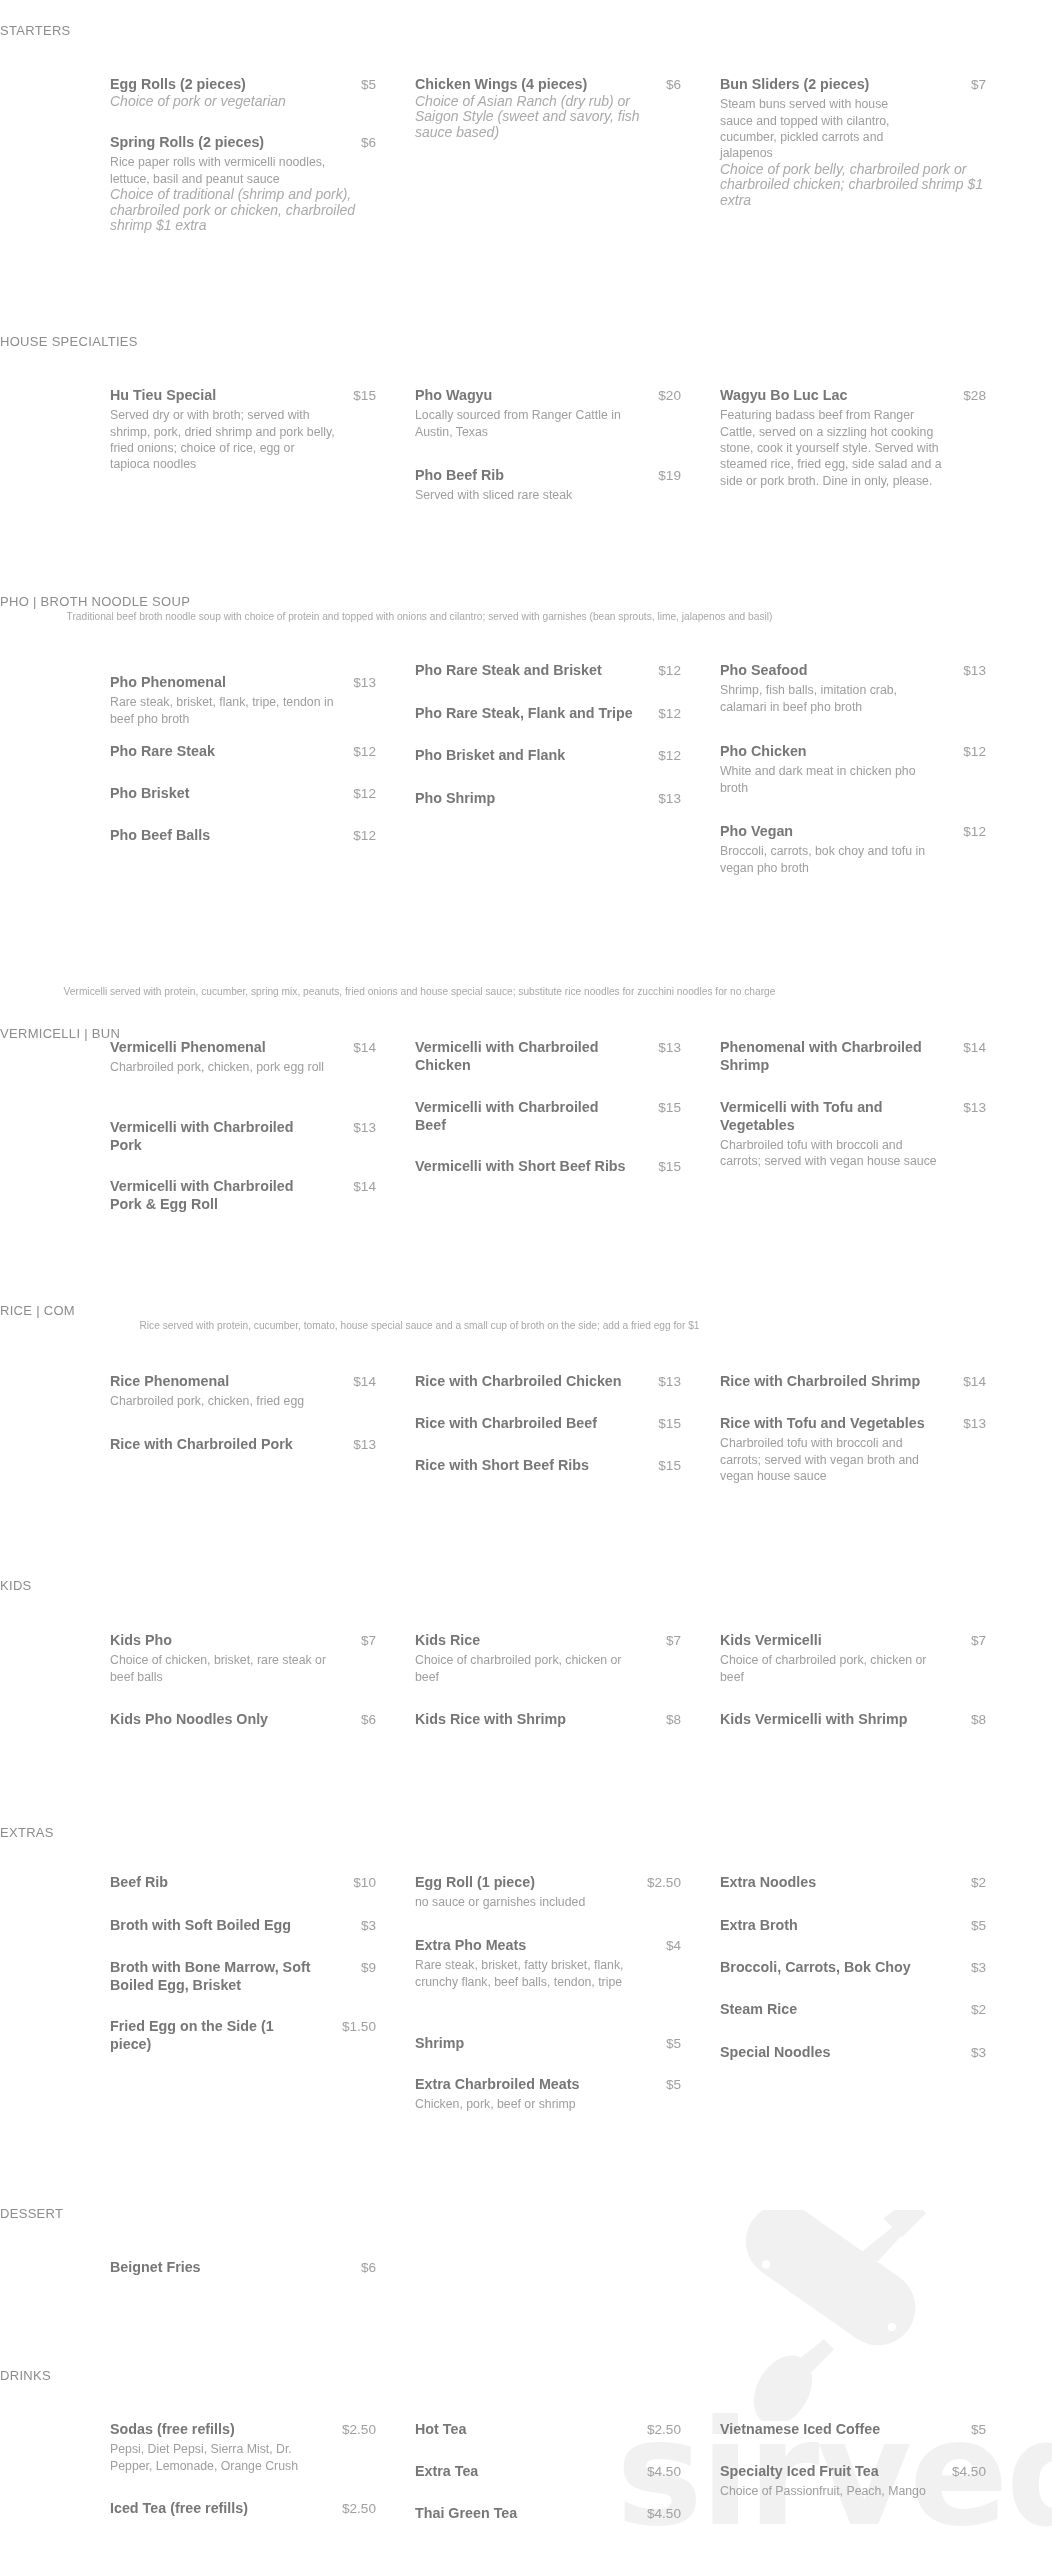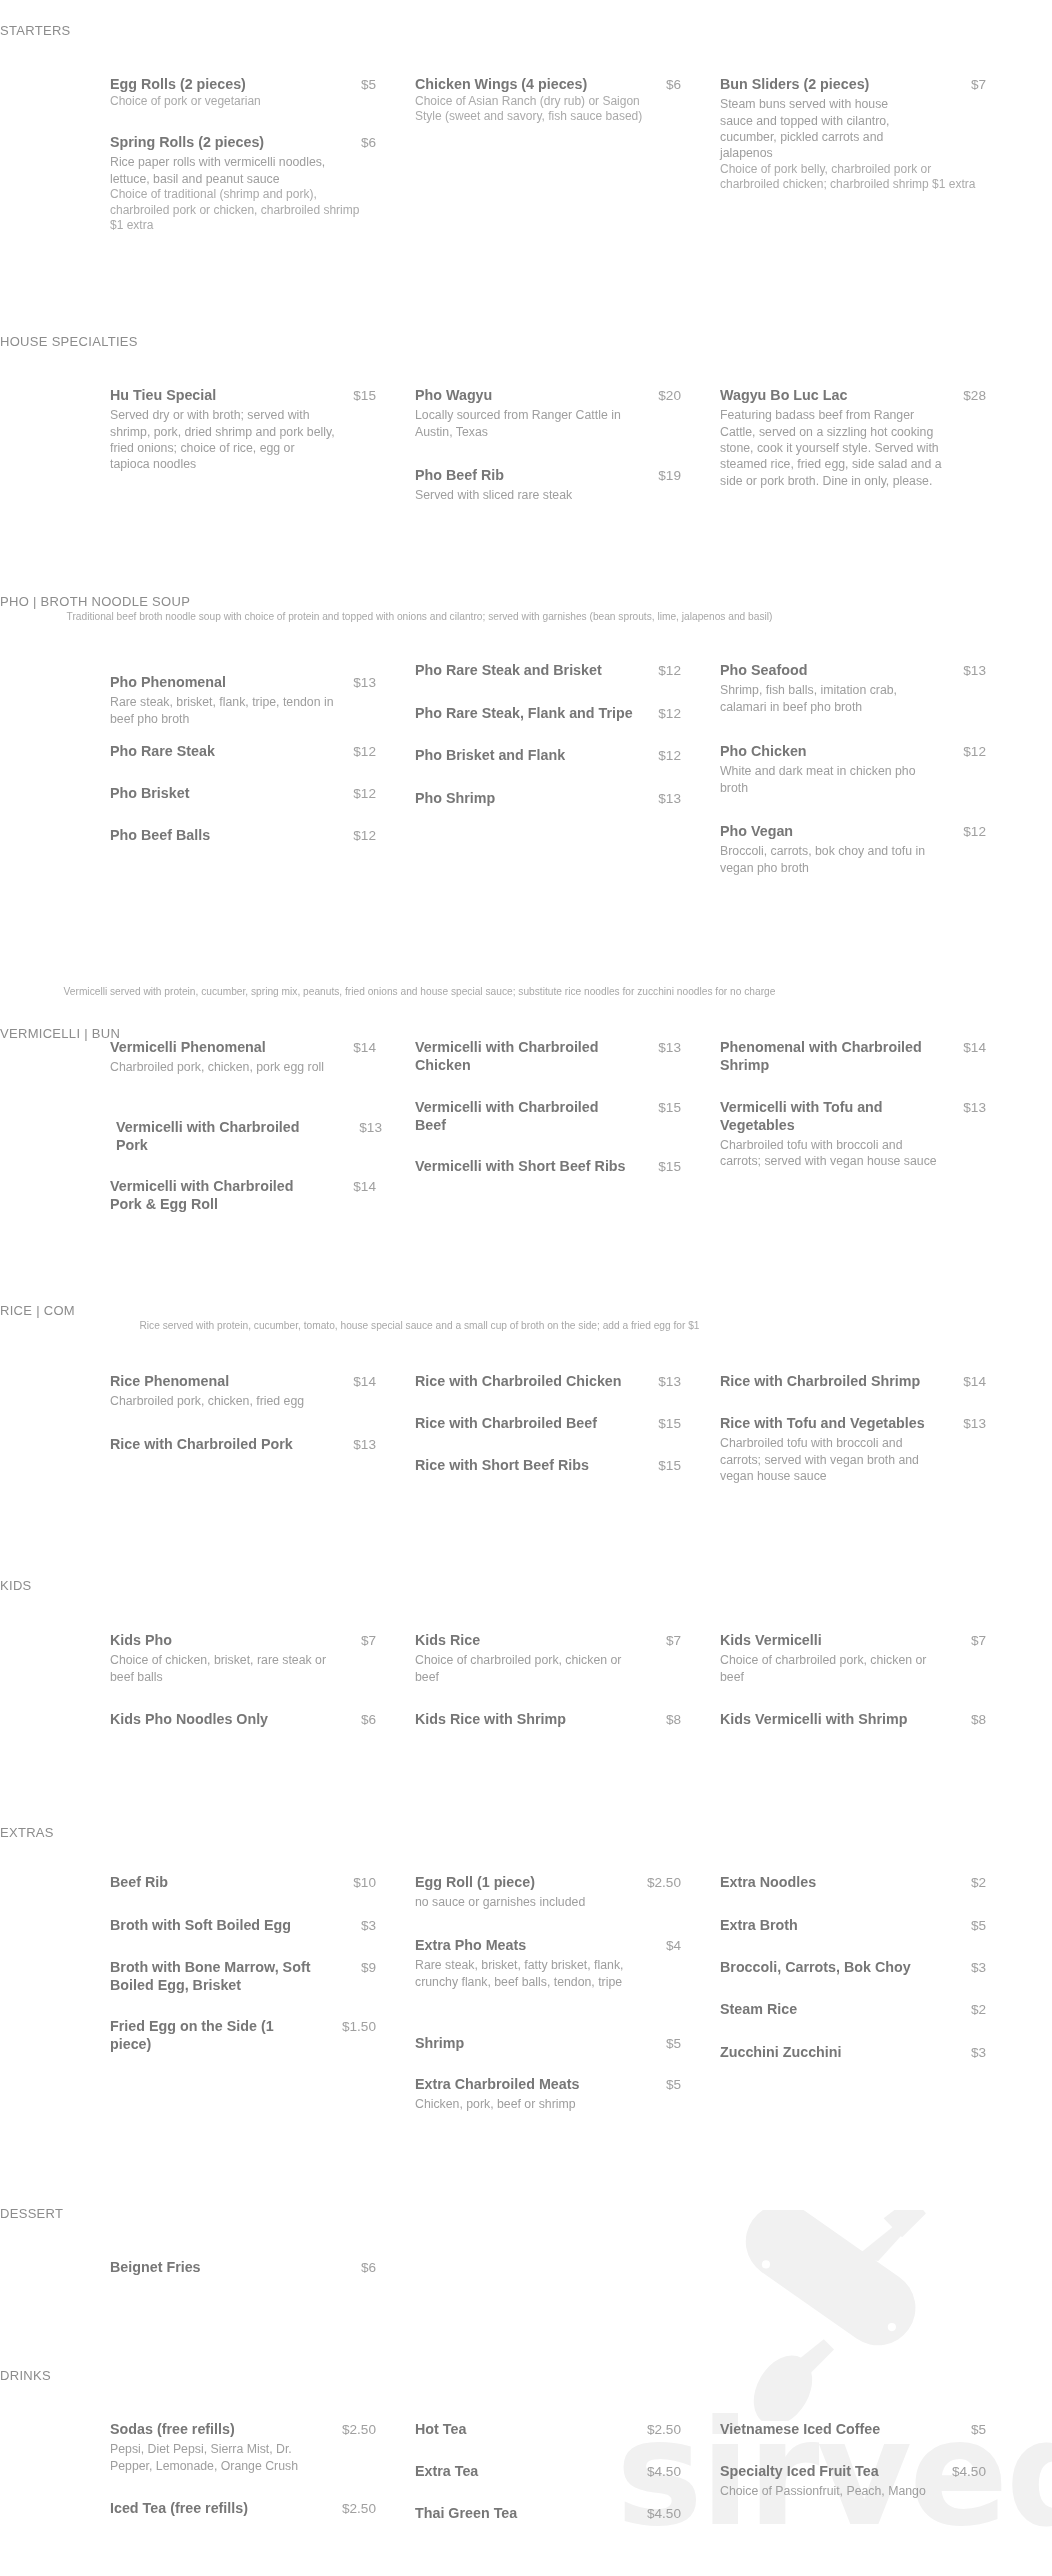--- a/index.html
+++ b/index.html
@@ -19,21 +19,21 @@
   .col { position: absolute; width: 266px; }
   .item { position: absolute; left: 0; width: 266px; }
   .name {
     display: block; width: 218px; font-size: 14.3px; font-weight: bold; color: #777777;
     line-height: 17.7px;
   }
   .price {
     position: absolute; right: 0; top: 0; font-size: 13.6px; color: #a0a0a0; line-height: 17.7px;
   }
   .desc { display: block; width: 225px; font-size: 12.3px; color: #9e9e9e; line-height: 16.3px; margin-top: 2.7px; }
-  .note { display: block; width: 266px; font-size: 12px; color: #aaaaaa; line-height: 15.7px; }
+  .note { display: block; width: 266px; font-size: 14px; color: #aaaaaa; font-style: italic; line-height: 15.7px; }
   .watermark { position: absolute; pointer-events: none; }
   .wm-text {
     position: absolute; left: 616px; top: 2400px; font-size: 146px; font-weight: bold;
     color: #f1f1f1; letter-spacing: -2.7px; line-height: 1; font-family: "DejaVu Sans", sans-serif;
   }
 </style>
 </head>
 <body>
 
 <div class="watermark">
@@ -174,21 +174,21 @@
 
 <div class="section" style="top:0;">
   <div class="sec-title" style="top:1026px;">VERMICELLI | BUN</div>
   <div class="sec-sub" style="top:986px;">Vermicelli served with protein, cucumber, spring mix, peanuts, fried onions and house special sauce; substitute rice noodles for zucchini noodles for no charge</div>
   <div class="col" style="left:110px;top:1039px;">
     <div class="item" style="top:0;">
       <span class="name">Vermicelli Phenomenal</span>
       <span class="price">$14</span>
       <span class="desc">Charbroiled pork, chicken, pork egg roll</span>
     </div>
-    <div class="item" style="top:80px;margin-left:6px;">
+    <div class="item" style="top:80px;">
       <span class="name" style="width:204px;">Vermicelli with Charbroiled Pork</span>
       <span class="price">$13</span>
     </div>
     <div class="item" style="top:139px;">
       <span class="name" style="width:204px;">Vermicelli with Charbroiled Pork &amp; Egg Roll</span>
       <span class="price">$14</span>
     </div>
   </div>
   <div class="col" style="left:415px;top:1039px;">
     <div class="item" style="top:0;">
@@ -347,21 +347,21 @@
     </div>
     <div class="item" style="top:85px;">
       <span class="name" style="width:232px;">Broccoli, Carrots, Bok Choy</span>
       <span class="price">$3</span>
     </div>
     <div class="item" style="top:127px;">
       <span class="name">Steam Rice</span>
       <span class="price">$2</span>
     </div>
     <div class="item" style="top:170px;">
-      <span class="name">Zucchini Zucchini</span>
+      <span class="name">Special Noodles</span>
       <span class="price">$3</span>
     </div>
   </div>
 </div>
 
 <div class="section" style="top:0;">
   <div class="sec-title" style="top:2206px;">DESSERT</div>
   <div class="col" style="left:110px;top:2259px;">
     <div class="item" style="top:0;">
       <span class="name">Beignet Fries</span>

